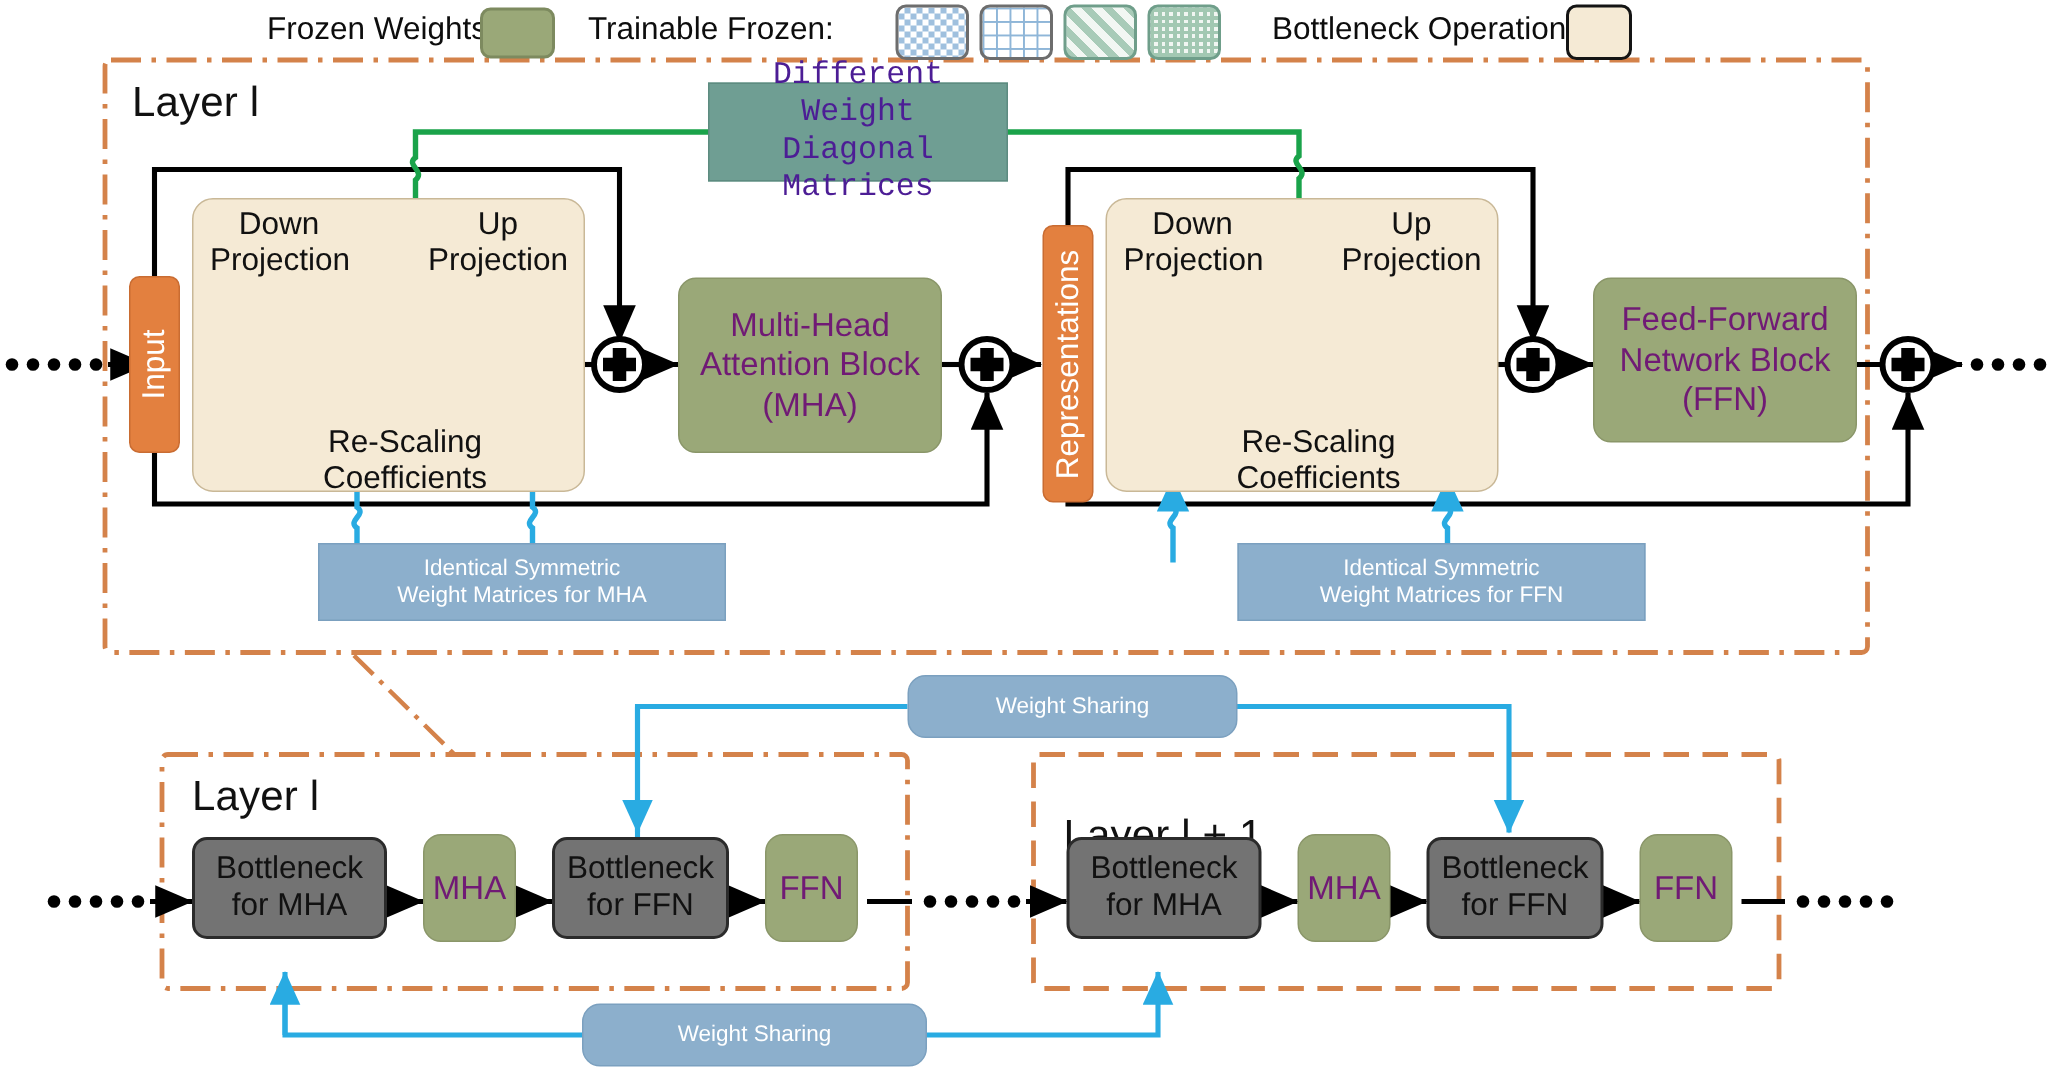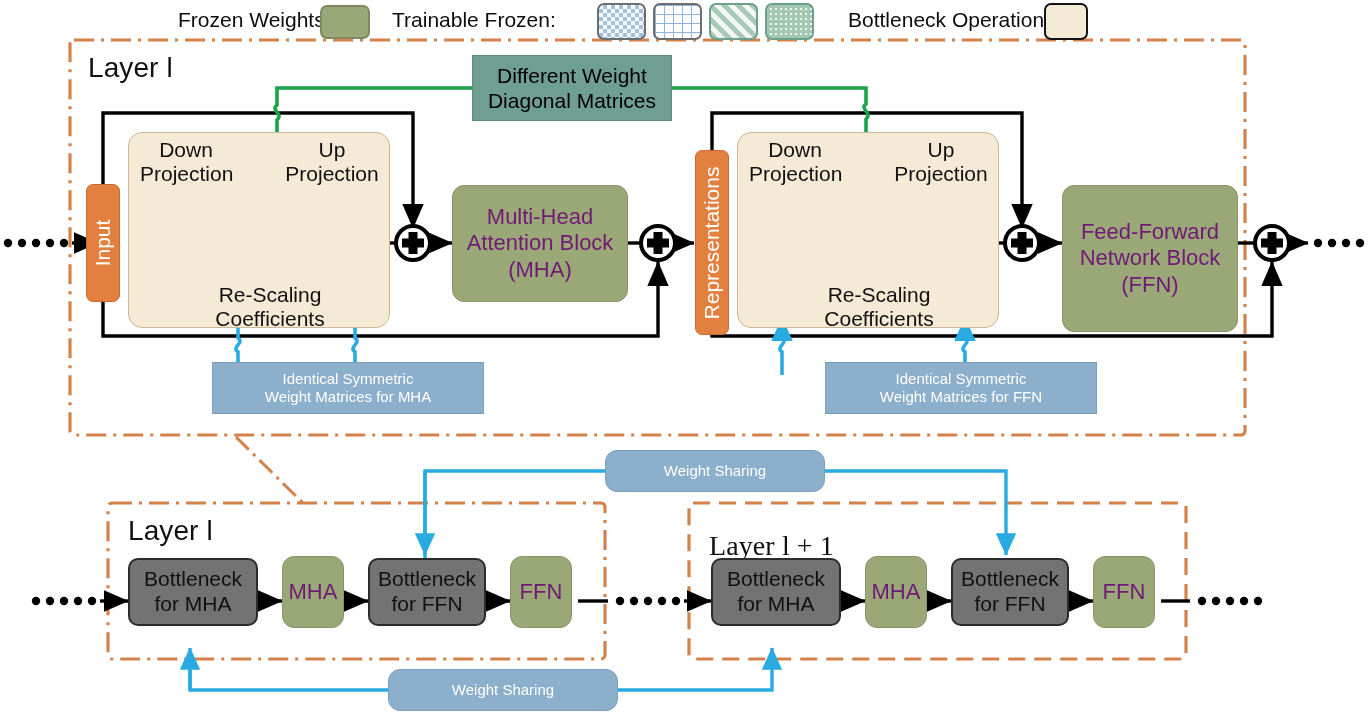--- a/index.html
+++ b/index.html
@@ -24,22 +24,22 @@
   
   .box{position:absolute;box-sizing:border-box;}
   .green-block{background:#9aa878;border:1.5px solid #8a9669;border-radius:12px;
                color:#701a75;font-size:22px;line-height:1.2;}
   .cream-block{background:#737373;border:2px solid #2b2b2b;border-radius:10px;
                color:#111;font-size:21px;line-height:1.18;}
   .cream-panel{background:#f5ead5;border:1.6px solid #c9b897;border-radius:14px;}
   .blue-note{background:#8cafcc;border:1px solid #7ba0bf;color:#ffffff;
              font-size:15px;line-height:1.2;}
   .blue-note.rounded{border-radius:12px;}
-  .teal-note{background:#6f9e93;border:1px solid #5d8b80;color:#000000;
-             font-size:21px;line-height:1.2;}
+  .teal-note{background:#6f9e93;border:1px solid #5d8b80;color:#4c1d95;
+             font-size:21px;line-height:1.2;font-family:Liberation Mono, monospace;}
   .orange-bar{background:#e3803f;border:1.5px solid #c96c32;border-radius:7px;
               color:#ffffff;}
   .orange-bar span{display:block;transform:rotate(-90deg);white-space:nowrap;
                    font-size:21px;}
 
   .subcap{position:absolute;font-size:21px;color:#111;text-align:center;
           line-height:1.15;white-space:pre;}
 </style>
 </head>
 <body>
@@ -295,35 +295,35 @@
 <div class="subcap" style="left:893px;top:138px;width:96px;">Up
 Projection</div>
 <div class="subcap" style="left:804px;top:283px;width:150px;">Re-Scaling
 Coefficients</div>
 
 <div class="box green-block ctr" style="left:452px;top:185px;width:176px;height:117px;
      white-space:pre-line;">Multi-Head
 Attention Block
 (MHA)</div>
 
-<div class="box green-block ctr" style="left:1062px;top:185px;width:176px;height:147px;
+<div class="box green-block ctr" style="left:1062px;top:185px;width:176px;height:110px;
      white-space:pre-line;">Feed-Forward
 Network Block
 (FFN)</div>
 
 <div class="box blue-note ctr" style="left:212px;top:362px;width:272px;height:52px;
      white-space:pre-line;">Identical Symmetric
 Weight Matrices for MHA</div>
 
 <div class="box blue-note ctr" style="left:825px;top:362px;width:272px;height:52px;
      white-space:pre-line;">Identical Symmetric
 Weight Matrices for FFN</div>
 
 <div class="lbl grp-title" style="left:128px;top:515px;">Layer l</div>
-<div class="lbl grp-title" style="left:709px;top:530px;font-family:Liberation Serif, serif;">Layer l + 1</div>
+<div class="lbl grp-title" style="left:709px;top:541px;">Layer l + 1</div>
 
 <div class="box cream-block ctr" style="left:128px;top:558px;width:130px;height:68px;
      white-space:pre-line;">Bottleneck
 for MHA</div>
 <div class="box green-block ctr" style="left:282px;top:556px;width:62px;height:72px;
      font-size:22px;">MHA</div>
 <div class="box cream-block ctr" style="left:368px;top:558px;width:118px;height:68px;
      white-space:pre-line;">Bottleneck
 for FFN</div>
 <div class="box green-block ctr" style="left:510px;top:556px;width:62px;height:72px;

